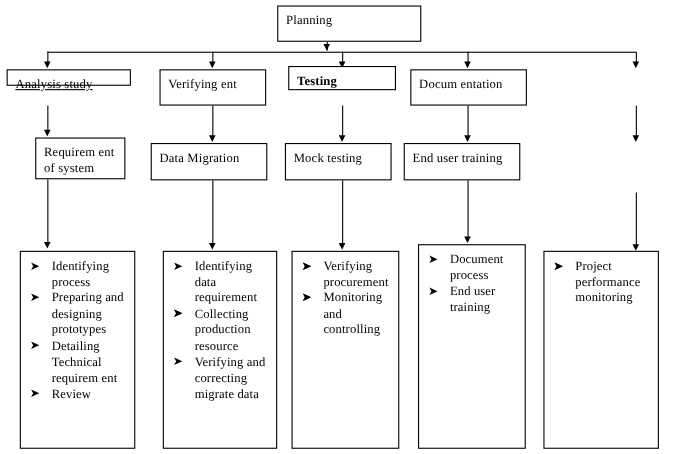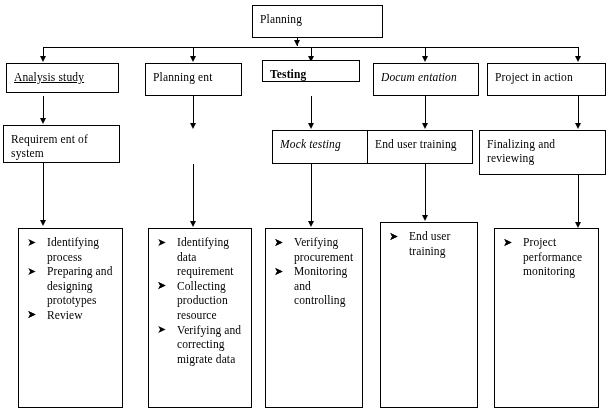--- a/index.html
+++ b/index.html
@@ -104,71 +104,68 @@
 
   <div class="vline" style="left:311px; top:47px; height:12px;"></div>
   <div class="arrow-down" style="left:308px; top:56px;"></div>
 
   <div class="vline" style="left:425px; top:47px; height:12px;"></div>
   <div class="arrow-down" style="left:422px; top:56px;"></div>
 
   <div class="vline" style="left:578px; top:47px; height:12px;"></div>
   <div class="arrow-down" style="left:575px; top:56px;"></div>
 
-  <div class="node titlebox" style="left:6px; top:63px; width:113px; height:30px;text-decoration:underline;">
+  <div class="node titlebox" style="left:6px; top:63px; width:113px; height:15px;text-decoration:underline;">
     <span class="node-label">Analysis study</span>
   </div>
 
   <div class="node titlebox" style="left:145px; top:63px; width:97px; height:33px;">
-    <span class="node-label">Planning ent</span>
+    <span class="node-label">Verifying ent</span>
   </div>
 
   <div class="node titlebox" style="left:262px; top:60px; width:98px; height:22px;font-weight:bold;">
     <span class="node-label">Testing</span>
   </div>
 
-  <div class="node titlebox" style="left:373px; top:63px; width:106px; height:33px;font-style:italic;">
+  <div class="node titlebox" style="left:373px; top:63px; width:106px; height:33px;">
     <span class="node-label">Docum entation</span>
   </div>
 
-  <div class="node titlebox" style="left:487px; top:63px; width:119px; height:33px;">
-    <span class="node-label">Project in action</span>
-  </div>
 
   <div class="vline" style="left:43px;  top:96px; height:24px;"></div>
   <div class="arrow-down" style="left:40px;  top:118px;"></div>
 
   <div class="vline" style="left:193px; top:96px; height:29px;"></div>
   <div class="arrow-down" style="left:190px; top:123px;"></div>
 
   <div class="vline" style="left:311px; top:96px; height:29px;"></div>
   <div class="arrow-down" style="left:308px; top:123px;"></div>
 
   <div class="vline" style="left:425px; top:96px; height:29px;"></div>
   <div class="arrow-down" style="left:422px; top:123px;"></div>
 
   <div class="vline" style="left:578px; top:96px; height:29px;"></div>
   <div class="arrow-down" style="left:575px; top:123px;"></div>
 
-  <div class="node titlebox" style="left:3px; top:125px; width:117px; height:38px;">
+  <div class="node titlebox" style="left:32px; top:125px; width:82px; height:38px;">
     <span class="node-label">Requirem ent of system</span>
   </div>
 
-
-  <div class="node titlebox" style="left:272px; top:130px; width:97px; height:34px;font-style:italic;">
+  <div class="node titlebox" style="left:137px; top:130px; width:106px; height:34px;">
+    <span class="node-label">Data Migration</span>
+  </div>
+
+  <div class="node titlebox" style="left:259px; top:130px; width:97px; height:34px;">
     <span class="node-label">Mock testing</span>
   </div>
 
   <div class="node titlebox" style="left:367px; top:130px; width:106px; height:34px;">
     <span class="node-label">End user training</span>
   </div>
 
-  <div class="node titlebox" style="left:479px; top:130px; width:127px; height:45px;">
-    <span class="node-label">Finalizing and reviewing</span>
-  </div>
 
   <div class="vline" style="left:43px;  top:163px; height:60px;"></div>
   <div class="arrow-down" style="left:40px;  top:220px;"></div>
 
   <div class="vline" style="left:193px; top:164px; height:60px;"></div>
   <div class="arrow-down" style="left:190px; top:221px;"></div>
 
   <div class="vline" style="left:311px; top:164px; height:60px;"></div>
   <div class="arrow-down" style="left:308px; top:221px;"></div>
 
@@ -183,20 +180,21 @@
       <li>
         <span class="bullet">➤</span>
         <span>Identifying process</span>
       </li>
       <li>
         <span class="bullet">➤</span>
         <span>Preparing and designing prototypes</span>
       </li>
       <li>
         <span class="bullet">➤</span>
+        <span>Detailing Technical requirem ent</span>
       </li>
       <li>
         <span class="bullet">➤</span>
         <span>Review</span>
       </li>
     </ul>
   </div>
 
   <div class="listbox" style="left:148px; top:228px; width:104px; height:180px;">
     <ul>
@@ -234,20 +232,21 @@
         <span class="bullet">➤</span>
         <span>Monitoring and controlling</span>
       </li>
     </ul>
   </div>
 
   <div class="listbox" style="left:380px; top:222px; width:98px; height:186px;">
     <ul>
       <li>
         <span class="bullet">➤</span>
+        <span>Document process</span>
       </li>
       <li>
         <span class="bullet">➤</span>
         <span>End user training</span>
       </li>
     </ul>
   </div>
 
   <div class="listbox" style="left:494px; top:228px; width:105px; height:180px;">
     <ul>

